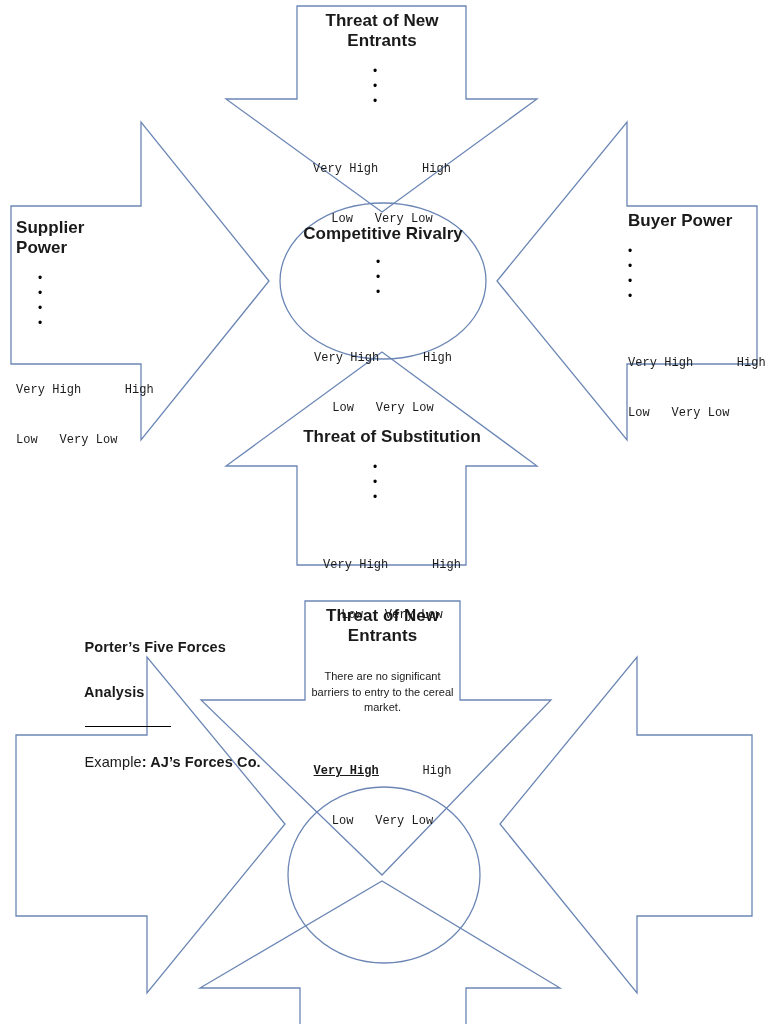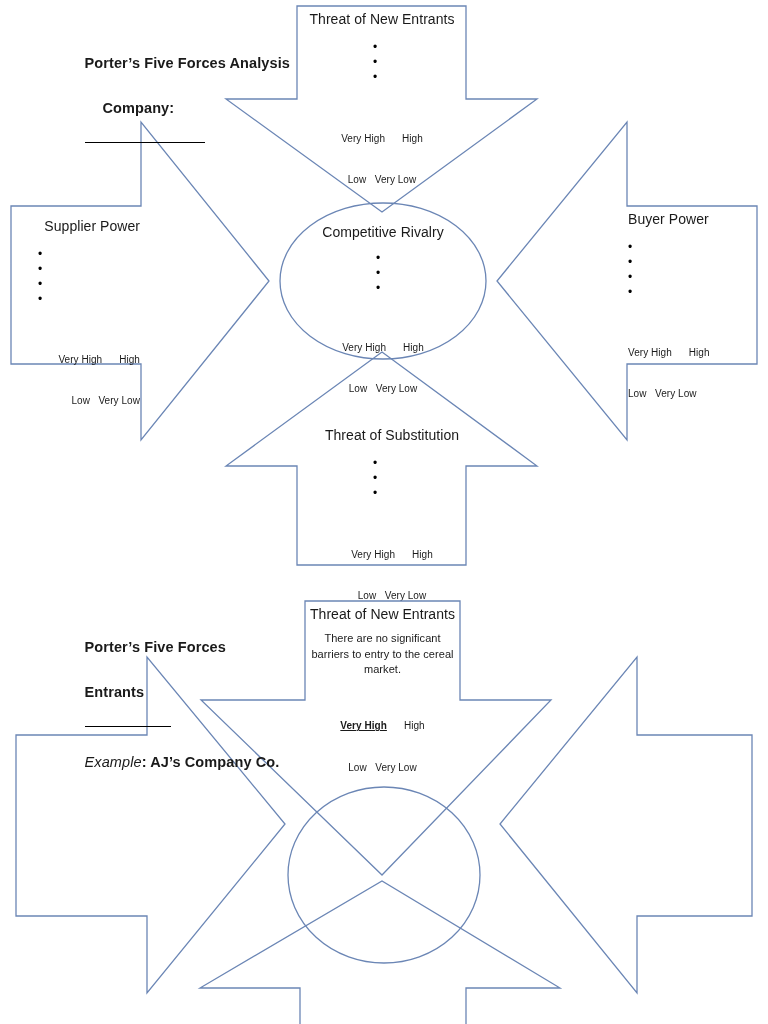--- a/index.html
+++ b/index.html
@@ -17,39 +17,39 @@
   
   .doc-title{
     position:absolute;font-size:14.5px;font-weight:bold;
     line-height:1.55;letter-spacing:.1px;white-space:pre;
   }
   .doc-title .indent{padding-left:18px;display:inline-block;}
   .rule-line{
     display:inline-block;border-bottom:1.6px solid #000;
     vertical-align:2px;
   }
-  .ex-italic{font-style:italic;font-weight:normal;}
+  .ex-italic{font-weight:normal;}
 
   
   .force{position:absolute;box-sizing:border-box;}
-  .force-title{font-weight:normal;font-size:14px;letter-spacing:.05px;}
-  .force-body{font-size:11px;line-height:1.42;margin-top:9px;letter-spacing:.05px;}
+  .force-title{font-weight:bold;font-size:17px;letter-spacing:.05px;}
+  .force-body{font-size:11px;line-height:1.42;margin-top:23px;letter-spacing:.05px;}
   .bullets{list-style:none;margin:0;padding:0;}
   .bullets li{
     font-size:11px;line-height:1.05;height:15px;
     position:relative;padding-left:14px;
   }
   .bullets li::before{
     content:"\2022";position:absolute;left:0;top:-2px;
     font-size:12px;color:#000;
   }
-  .scale{font-size:10px;line-height:1.38;letter-spacing:.05px;white-space:pre;}
+  .scale{font-size:12px;line-height:1.38;letter-spacing:.05px;white-space:pre;font-family:Liberation Mono, monospace;}
   .sel{font-weight:bold;text-decoration:underline;}
 
-  .ta-left{text-align:right;}
+  .ta-left{text-align:left;}
   .ta-right{text-align:left;}
   .ta-center{text-align:center;}
 </style>
 </head>
 <body>
 
 <section class="diagram" id="diagram-1">
 
   <svg class="svg-layer" height="590" viewBox="0 0 768 590">
     <g fill="none" stroke="#6b86b5" stroke-width="1.3">
@@ -59,25 +59,20 @@
       <path d="M 297,565 L 466,565 L 466,466 L 537,466 L 382,352 L 226,466 L 297,466 Z"></path>
 
       <path d="M 11,206 L 141,206 L 141,122 L 269,281 L 141,440 L 141,364 L 11,364 Z"></path>
 
       <path d="M 757,206 L 627,206 L 627,122 L 497,281 L 627,440 L 627,364 L 757,364 Z"></path>
 
       <ellipse cx="383" cy="281" rx="103" ry="78"></ellipse>
     </g>
   </svg>
 
-  <div class="doc-title" style="left:68px;top:30px;">
-    <span>Porter’s Five Forces Analysis</span><br>
-    <span class="indent">Company:</span>
-    <span class="rule-line" style="width:120px;">&nbsp;</span>
-  </div>
 
   <div class="force ta-center" style="left:297px;top:11px;width:170px;">
     <div class="force-title">Threat of New Entrants</div>
     <ul class="bullets" style="margin:16px 0 0 76px;">
       <li></li>
       <li></li>
       <li></li>
     </ul>
     <div class="scale" style="margin-top:16px;">
       <div><span>Very High</span>      <span>High</span></div>
@@ -148,23 +143,23 @@
       <path d="M 305,11 L 460,11 L 460,110 L 551,110 L 382,285 L 201,110 L 305,110 Z"></path>
       <path d="M 300,470 L 466,470 L 466,398 L 560,398 L 382,291 L 200,398 L 300,398 Z"></path>
       <path d="M 16,796 L 147,796 L 147,718 L 285,885 L 147,1054 L 147,977 L 16,977 Z" transform="translate(0,-651)"></path>
       <path d="M 752,796 L 637,796 L 637,718 L 500,885 L 637,1054 L 637,977 L 752,977 Z" transform="translate(0,-651)"></path>
       <ellipse cx="384" cy="285" rx="96" ry="88"></ellipse>
     </g>
   </svg>
 
   <div class="doc-title" style="left:68px;top:24px;">
     <span>Porter’s Five Forces</span><br>
-    <span>Entrants</span>
+    <span>Analysis</span>
     <span class="rule-line" style="width:86px;">&nbsp;</span><br>
-    <span class="ex-italic">Example</span><span>: AJ’s Company Co.</span>
+    <span class="ex-italic">Example</span><span>: AJ’s Forces Co.</span>
   </div>
 
   <div class="force ta-center" style="left:305px;top:16px;width:155px;">
     <div class="force-title">Threat of New Entrants</div>
     <div class="force-body">There are no significant barriers to entry to the cereal market.</div>
     <div class="scale" style="margin-top:14px;">
       <div><span class="sel">Very High</span>      <span>High</span></div>
       <div><span>Low</span>   <span>Very Low</span></div>
     </div>
   </div>

